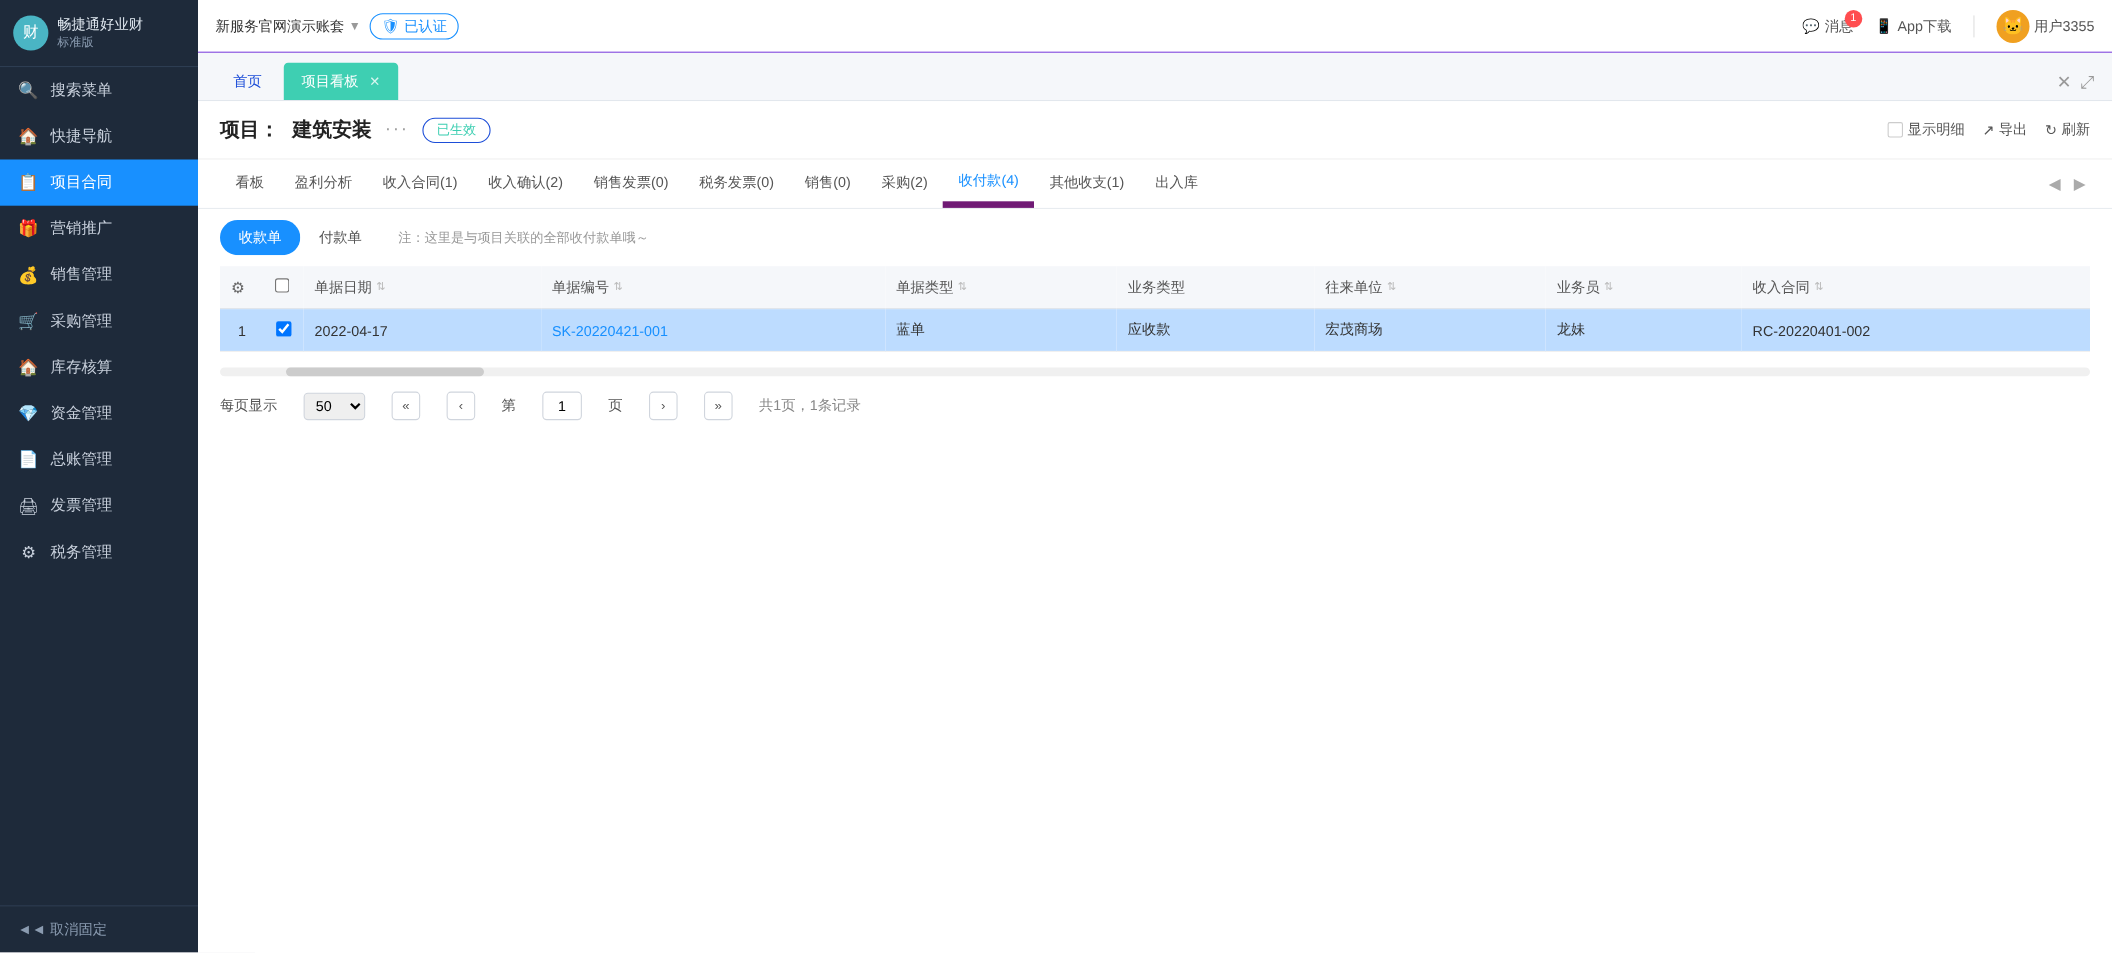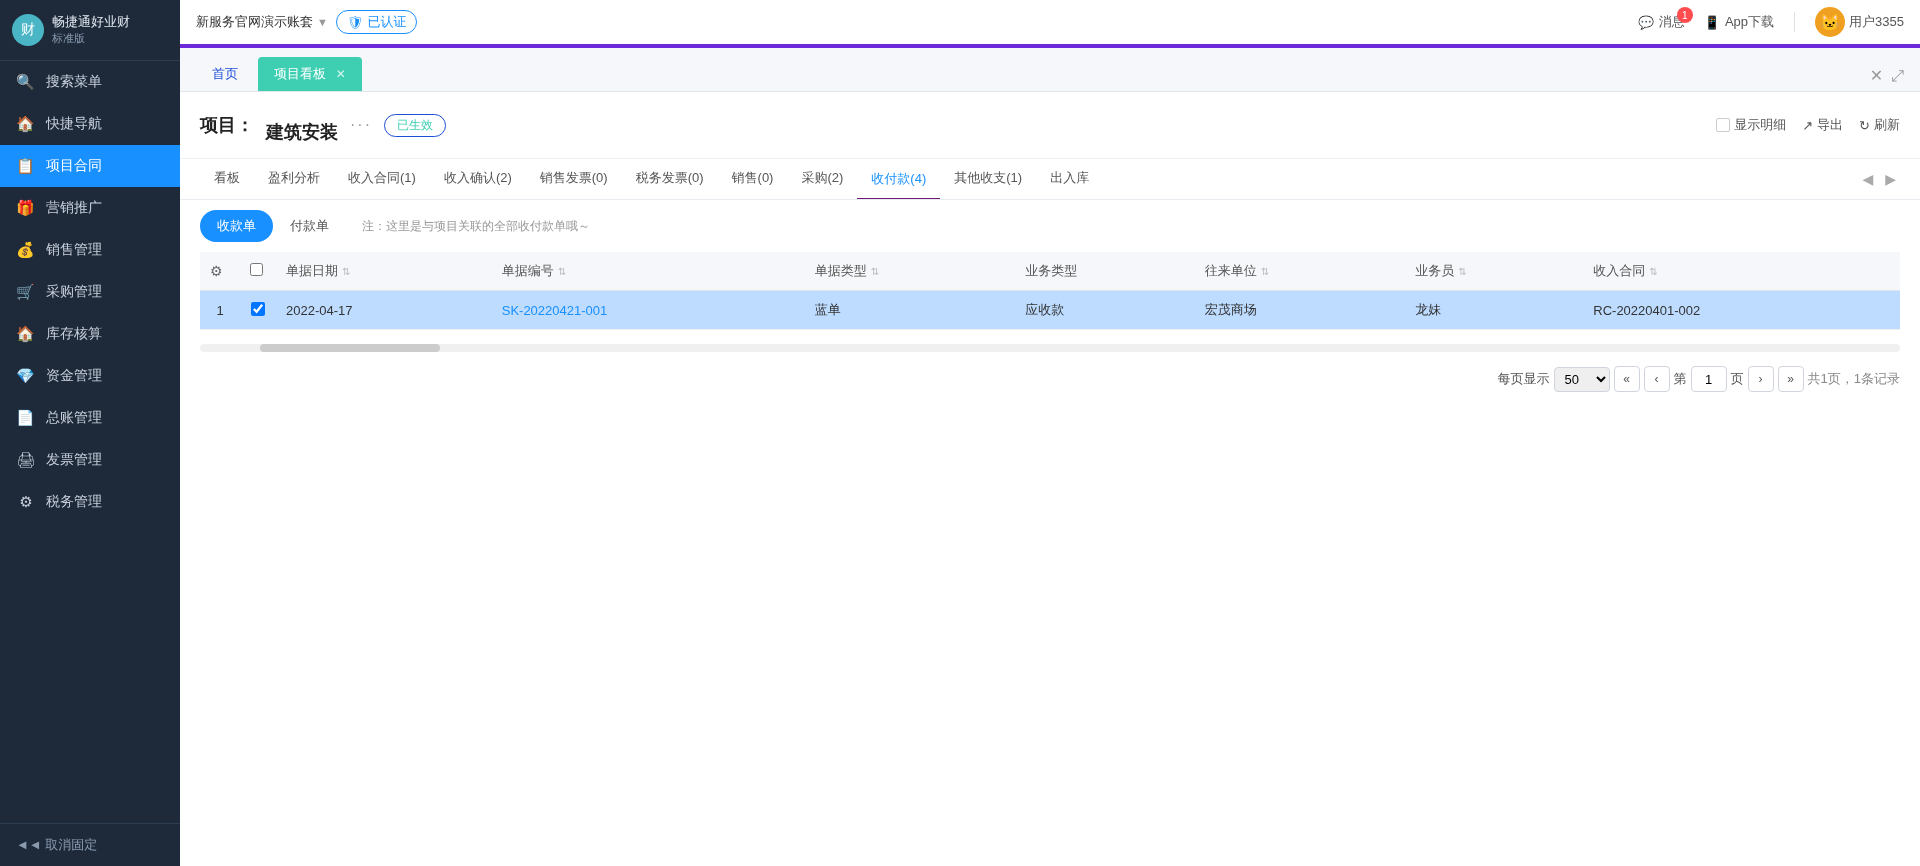--- a/index.html
+++ b/index.html
@@ -66,21 +66,21 @@
       display: flex;
       flex-direction: column;
       background: #fff;
       overflow: hidden;
     }
 
     
     .topbar {
       height: 48px;
       background: #fff;
-      border-bottom: 4px solid #6d28d9;
+      border-bottom: 1px solid #6d28d9;
       display: flex;
       align-items: center;
       padding: 0 16px;
       justify-content: space-between;
       text-align: right;
     }
     .topbar-left {
       display: flex;
       align-items: center;
       gap: 8px;
@@ -245,21 +245,21 @@
     .subtab {
       padding: 10px 14px;
       font-size: 13px;
       color: #555;
       cursor: pointer;
       white-space: nowrap;
       border-bottom: 2px solid transparent;
     }
     .subtab.active {
       color: #1890ff;
-      border-bottom: 1px solid #701a75;
+      border-bottom: 6px solid #701a75;
     }
     .subtab-nav { display: flex; align-items: center; margin-left: auto; gap: 4px; }
     .subtab-arrow { color: #aaa; cursor: pointer; font-size: 14px; padding: 4px; }
 
     
     .inner-tabs {
       display: flex;
       align-items: center;
       padding: 10px 20px 0;
       gap: 0;
@@ -348,23 +348,23 @@
       border-radius: 4px;
       width: 180px;
       position: absolute;
       left: 60px;
     }
 
     
     .pagination {
       display: flex;
       align-items: center;
-      justify-content: flex-end;
+      justify-content: flex-start;
       padding: 10px 20px;
-      gap: 4px;
+      gap: 24px;
       font-size: 13px;
       color: #555;
     }
     .page-size-select {
       border: 1px solid #d0d5dd;
       border-radius: 4px;
       padding: 3px 6px;
       font-size: 13px;
       cursor: pointer;
     }
@@ -497,21 +497,21 @@
     <div class="window-controls">
       <span class="win-btn">✕</span>
       <span class="win-btn">⤢</span>
     </div>
   </div>
 
   <div class="page-content">
 
     <div class="project-header">
       <span style="font-size:18px;color:#222;font-weight:bold;">项目：</span>
-      <span style="font-size:18px;color:#222;font-weight:bold;margin-top:14px;">建筑安装</span>
+      <span style="font-size:18px;color:#222;font-weight:bold;">建筑安装</span>
       <span class="project-more">···</span>
       <span class="project-status">已生效</span>
       <div class="project-actions">
         <label class="checkbox-label">
           <div class="checkbox-box"></div>
           <span>显示明细</span>
         </label>
         <div class="project-action-btn">
           <span>↗</span>
           <span>导出</span>

